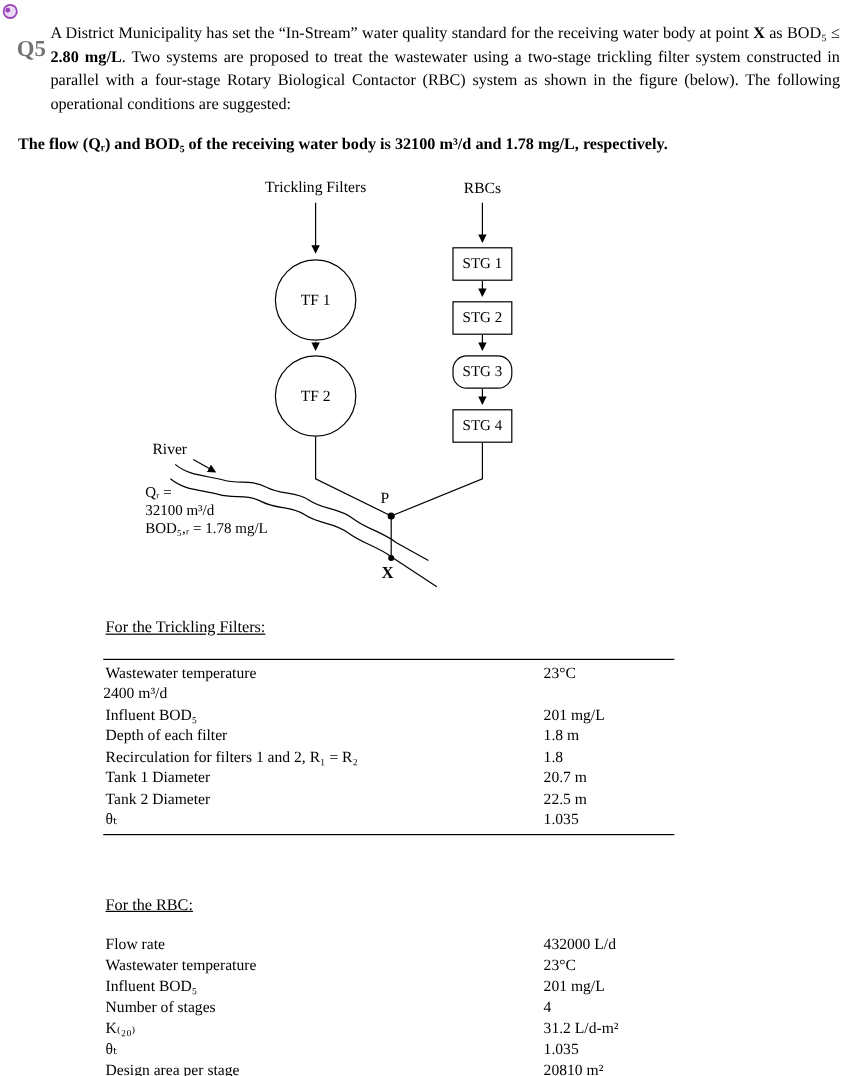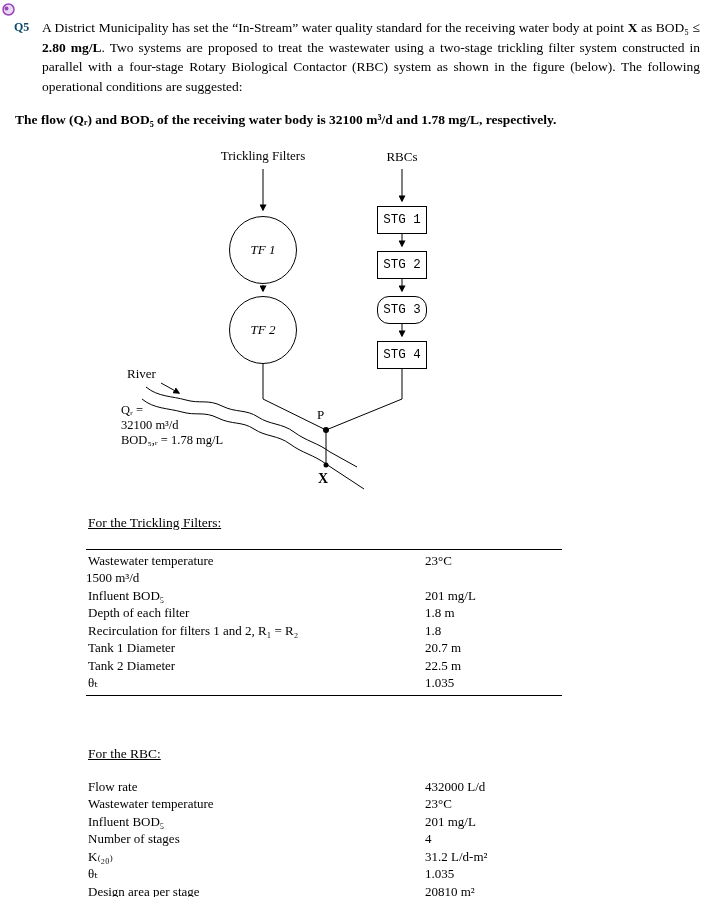--- a/index.html
+++ b/index.html
@@ -2,47 +2,47 @@
 <html><head>
 <meta charset="utf-8">
 <style>
   * { margin:0; padding:0; box-sizing:border-box; }
   html, body { width:705px; height:897px; background:#ffffff; overflow:hidden; }
   body { font-family:"Liberation Serif","DejaVu Serif",serif; color:#000; position:relative; }
 
   .annotation-icon { position:absolute; top:2px; left:1px; }
 
   .q-row { display:flex; padding:18px 5px 0 14px; }
-  .q-num { flex:0 0 28px; width:28px; font-weight:bold; color:#0c4a6e; font-size:12px; line-height:19.5px; }
+  .q-num { flex:0 0 28px; width:28px; font-weight:bold; color:#737373; font-size:19px; line-height:19.5px;margin-top:14px; }
   .q-text { flex:1; font-size:13.5px; line-height:19.5px; text-align:justify; }
   .q-text b { font-weight:bold; }
 
   .flow-statement { margin:14px 5px 0 15px; font-size:13.5px; line-height:19.5px;font-weight:bold; }
 
   .diagram { position:relative; height:358px; margin-top:17px; font-size:13px; }
   .dsvg { position:absolute; left:0; top:0; }
   .dlabel { position:absolute; white-space:nowrap; }
   .tf-title  { left:193px; top:1px;  width:140px; text-align:center; }
   .rbc-title { left:372px; top:2px;  width:60px;  text-align:center; }
   .circle { position:absolute; left:229px; width:68px; height:68px; border:1px solid #000;
-            border-radius:50%; display:flex; align-items:center; justify-content:center; background:#fff;font-style:italic; }
+            border-radius:50%; display:flex; align-items:center; justify-content:center; background:#fff; }
   .tf1 { top:69px; } .tf2 { top:149px; }
   .stg { position:absolute; left:377px; width:50px; height:28px; border:1px solid #000;
-         display:flex; align-items:center; justify-content:center; background:#fff; font-size:12.5px;font-family:Liberation Mono, monospace; }
+         display:flex; align-items:center; justify-content:center; background:#fff; font-size:12.5px; }
   .stg1 { top:59px; } .stg2 { top:104px; } .stg3 { top:149px;border-radius:12px; } .stg4 { top:194px; }
   .river-label { left:127px; top:219px; }
   .qr-block { left:121px; top:256px; font-size:12.5px; line-height:15px; }
   .p-label { left:317px; top:260px; }
   .x-label { left:318px; top:324px; font-weight:bold; font-size:14px; }
 
   .table-heading { margin:10px 0 18px 88px; font-size:13.5px; text-decoration:underline; }
   .rbc-heading { margin-top:50px; margin-bottom:16px; }
   .data-table { margin-left:86px; width:476px; font-size:13px; }
   .tf-table { border-top:1px solid #000; border-bottom:1px solid #000; padding:2px 0 3px; }
-  .trow { display:flex; height:17.5px; line-height:17.5px; }
+  .trow { display:flex; height:17.5px; line-height:17.5px;gap:28px; }
   .tlabel { flex:0 0 339px; width:339px; padding-left:2px; }
   .tvalue { flex:1; }
 </style>
 </head>
 <body>
 
 <span class="annotation-icon">
   <svg width="15" height="15" viewBox="0 0 15 15">
     <circle cx="7.5" cy="7.5" r="5.5" fill="#e9d9f2" stroke="#9944BB" stroke-width="1.5"></circle>
     <circle cx="5.5" cy="6.5" r="2" fill="#9944BB"></circle>
@@ -116,21 +116,21 @@
   <div class="dlabel x-label">X</div>
 </div>
 
 <div class="table-heading">For the Trickling Filters:</div>
 <div class="data-table tf-table">
   <div class="trow">
       <span class="tlabel">Wastewater temperature</span>
       <span class="tvalue">23°C</span>
     </div>
   <div class="trow">
-      <span class="tvalue">1500 m³/d</span>
+      <span class="tvalue">2400 m³/d</span>
     </div>
   <div class="trow">
       <span class="tlabel">Influent BOD₅</span>
       <span class="tvalue">201 mg/L</span>
     </div>
   <div class="trow">
       <span class="tlabel">Depth of each filter</span>
       <span class="tvalue">1.8 m</span>
     </div>
   <div class="trow">

